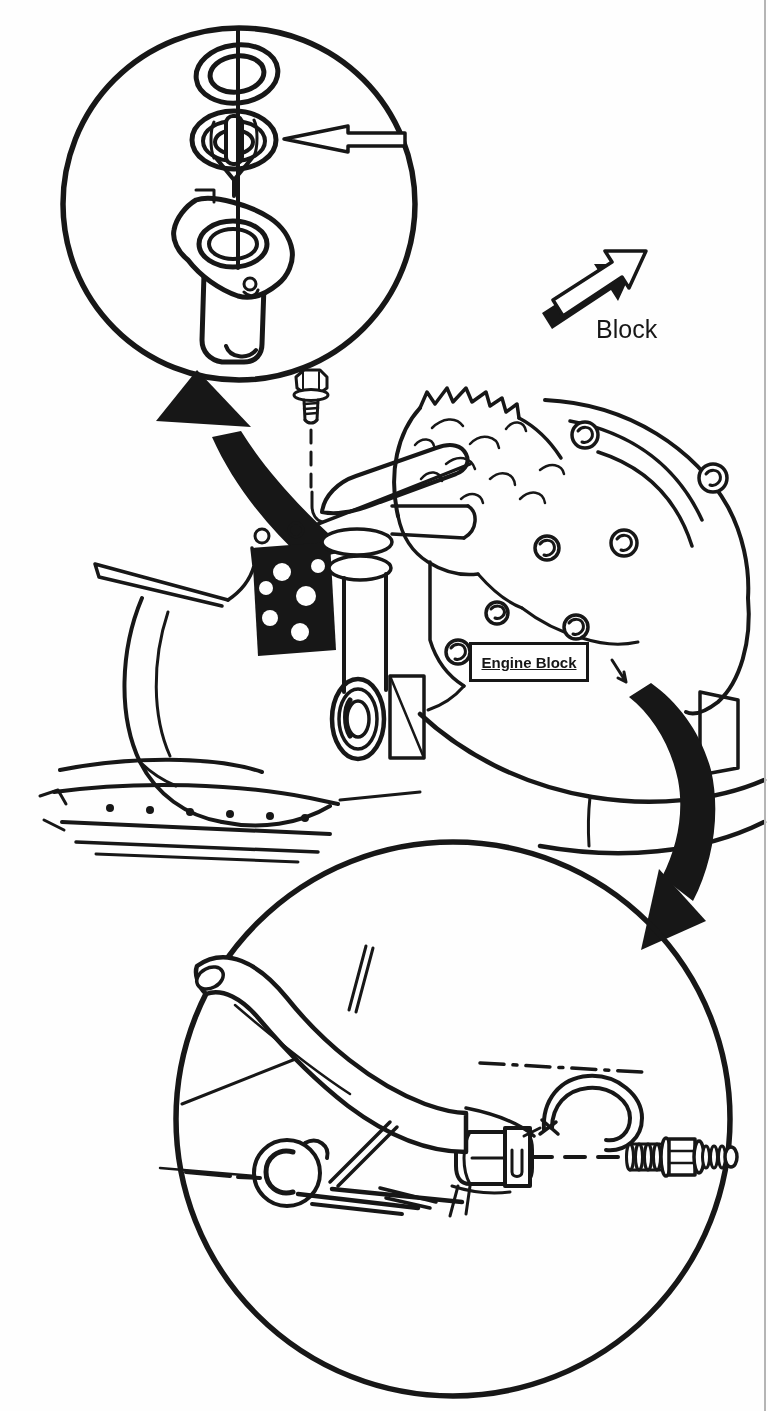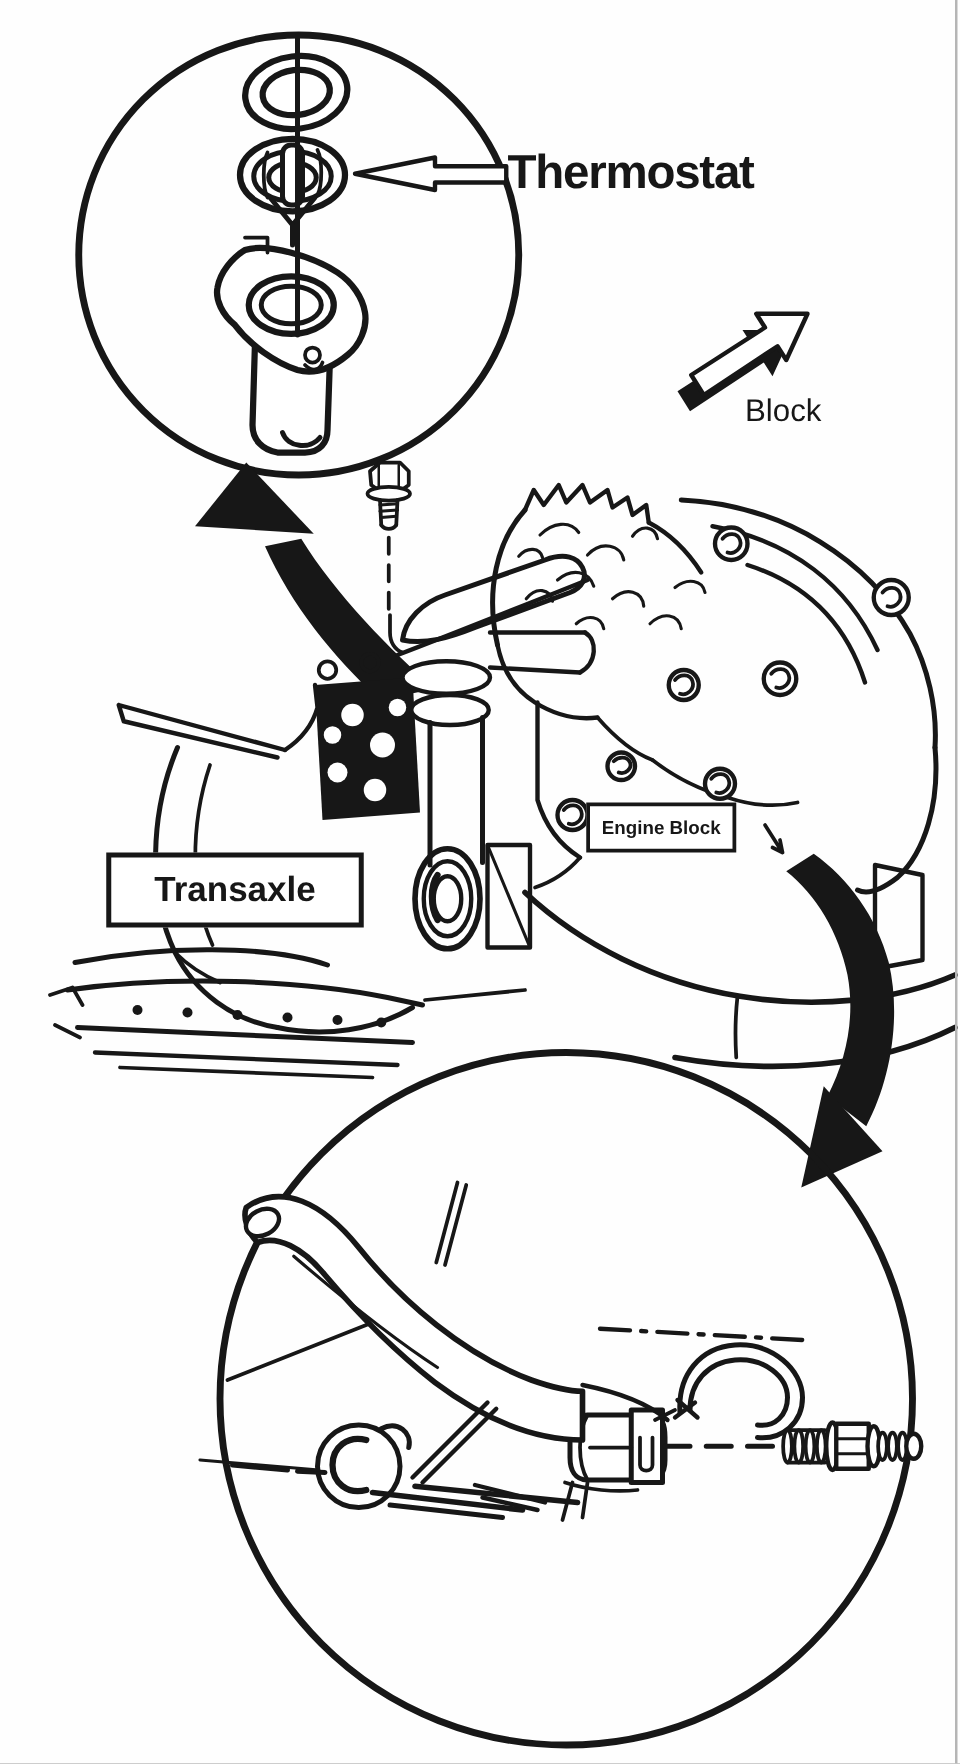--- a/index.html
+++ b/index.html
@@ -15,21 +15,21 @@
   #art{position:absolute;left:0;top:0;}
   .ln{stroke:var(--ink);fill:none;stroke-linecap:round;stroke-linejoin:round;}
   .lnw{stroke:var(--ink);fill:#fff;stroke-linecap:round;stroke-linejoin:round;}
   .fk{fill:var(--ink);stroke:none;}
   .fw{fill:#fff;stroke:none;}
   .lbl{position:absolute;color:var(--ink);white-space:nowrap;}
   .lbl-thermostat{left:406px;top:117px;font-size:38px;font-weight:bold;letter-spacing:-1px;}
   .lbl-front{left:596px;top:315px;font-size:25px;}
   .callout-box{
     position:absolute;background:#fff;border:3px solid var(--ink);
-    display:flex;align-items:center;justify-content:center;font-weight:bold;
+    display:flex;align-items:center;justify-content:center;font-weight:bold;text-decoration:underline;
   }
   .box-engine-block{left:469px;top:642px;width:114px;height:34px;font-size:15px;}
   .box-transaxle{left:85px;top:682px;width:198px;height:52px;font-size:28px;border-width:4px;}
   .right-edge{position:absolute;right:2px;top:0;width:2px;height:1411px;background:var(--edge);}
 </style>
 </head>
 <body>
 
 <div id="stage">
 
@@ -277,22 +277,20 @@
         <path class="ln" d="M298,1194 L418,1208" stroke-width="4.5"></path>
         <path class="ln" d="M312,1204 L402,1214" stroke-width="4"></path>
         <path class="ln" d="M332,1189 L462,1202" stroke-width="4.5"></path>
         <path class="ln" d="M380,1188 L436,1202 M386,1198 L430,1208" stroke-width="3.5"></path>
         <path class="ln" d="M458,1186 L450,1216 M470,1186 L466,1214" stroke-width="3"></path>
         <path class="ln" d="M452,1186 C470,1192 492,1194 510,1192" stroke-width="3"></path>
       </g>
     </g>
   </svg>
 
-  <div class="lbl lbl-thermostat" style="font-weight:bold">Thermostat</div>
 
   <div class="lbl lbl-front">Block</div>
 
   <div class="callout-box box-engine-block">Engine Block</div>
 
-  <div class="callout-box box-transaxle">Transaxle</div>
 
   <div class="right-edge"></div>
 </div>
 
 </body></html>

